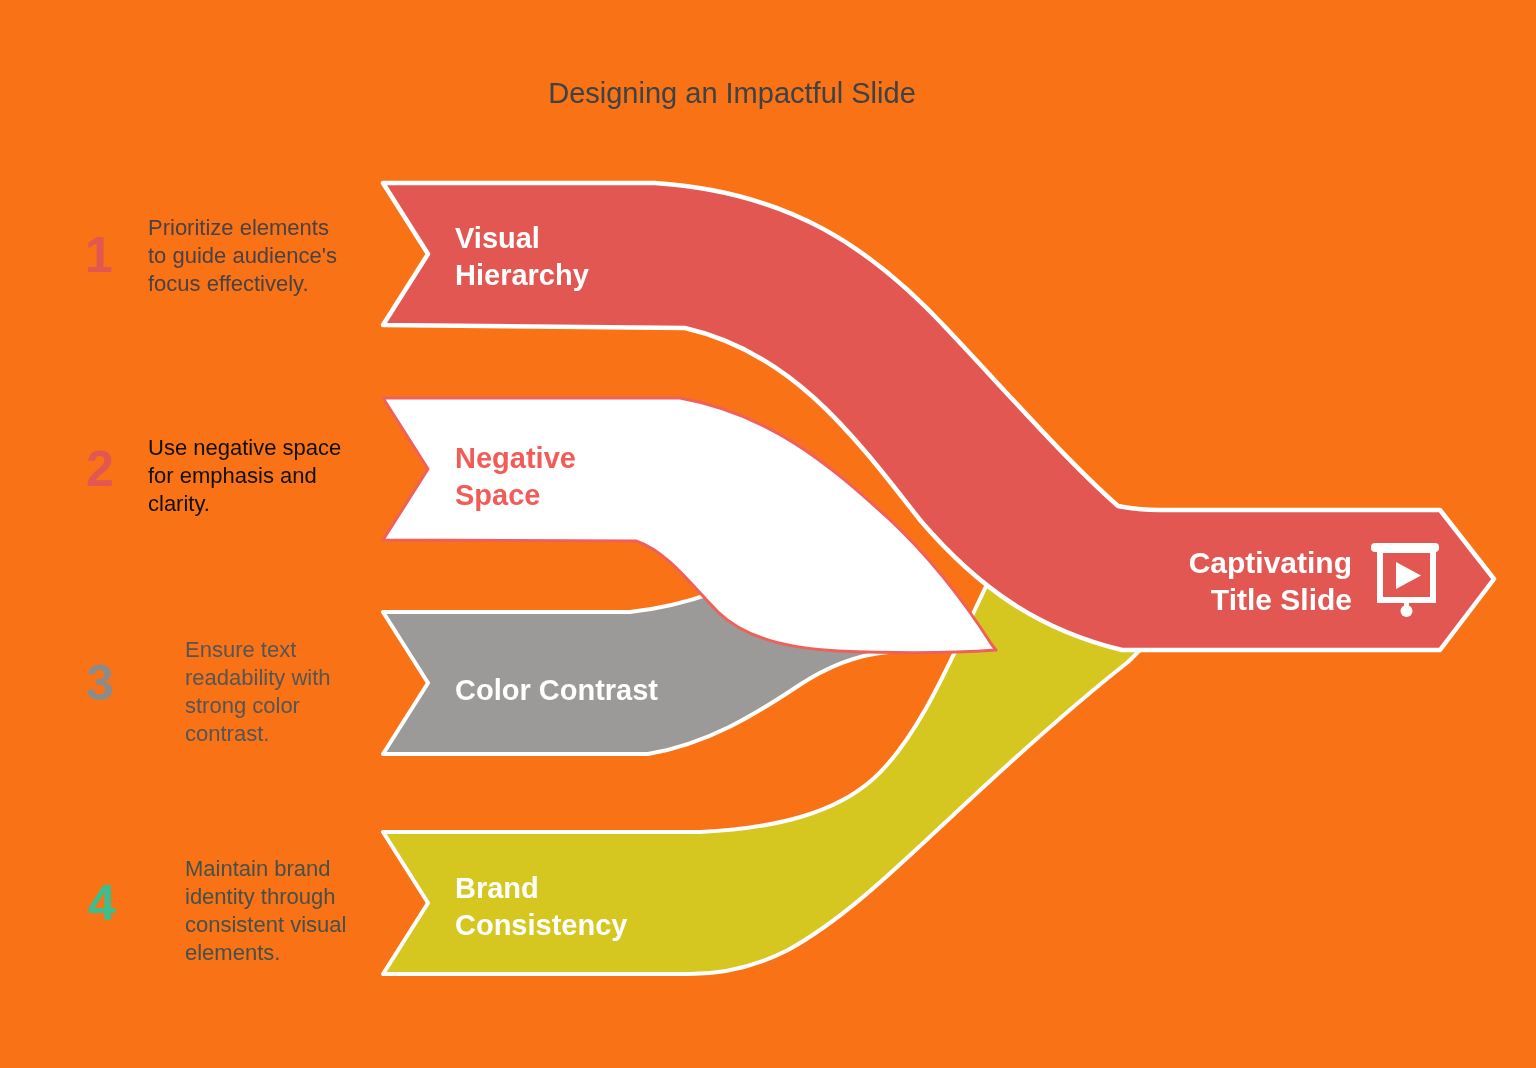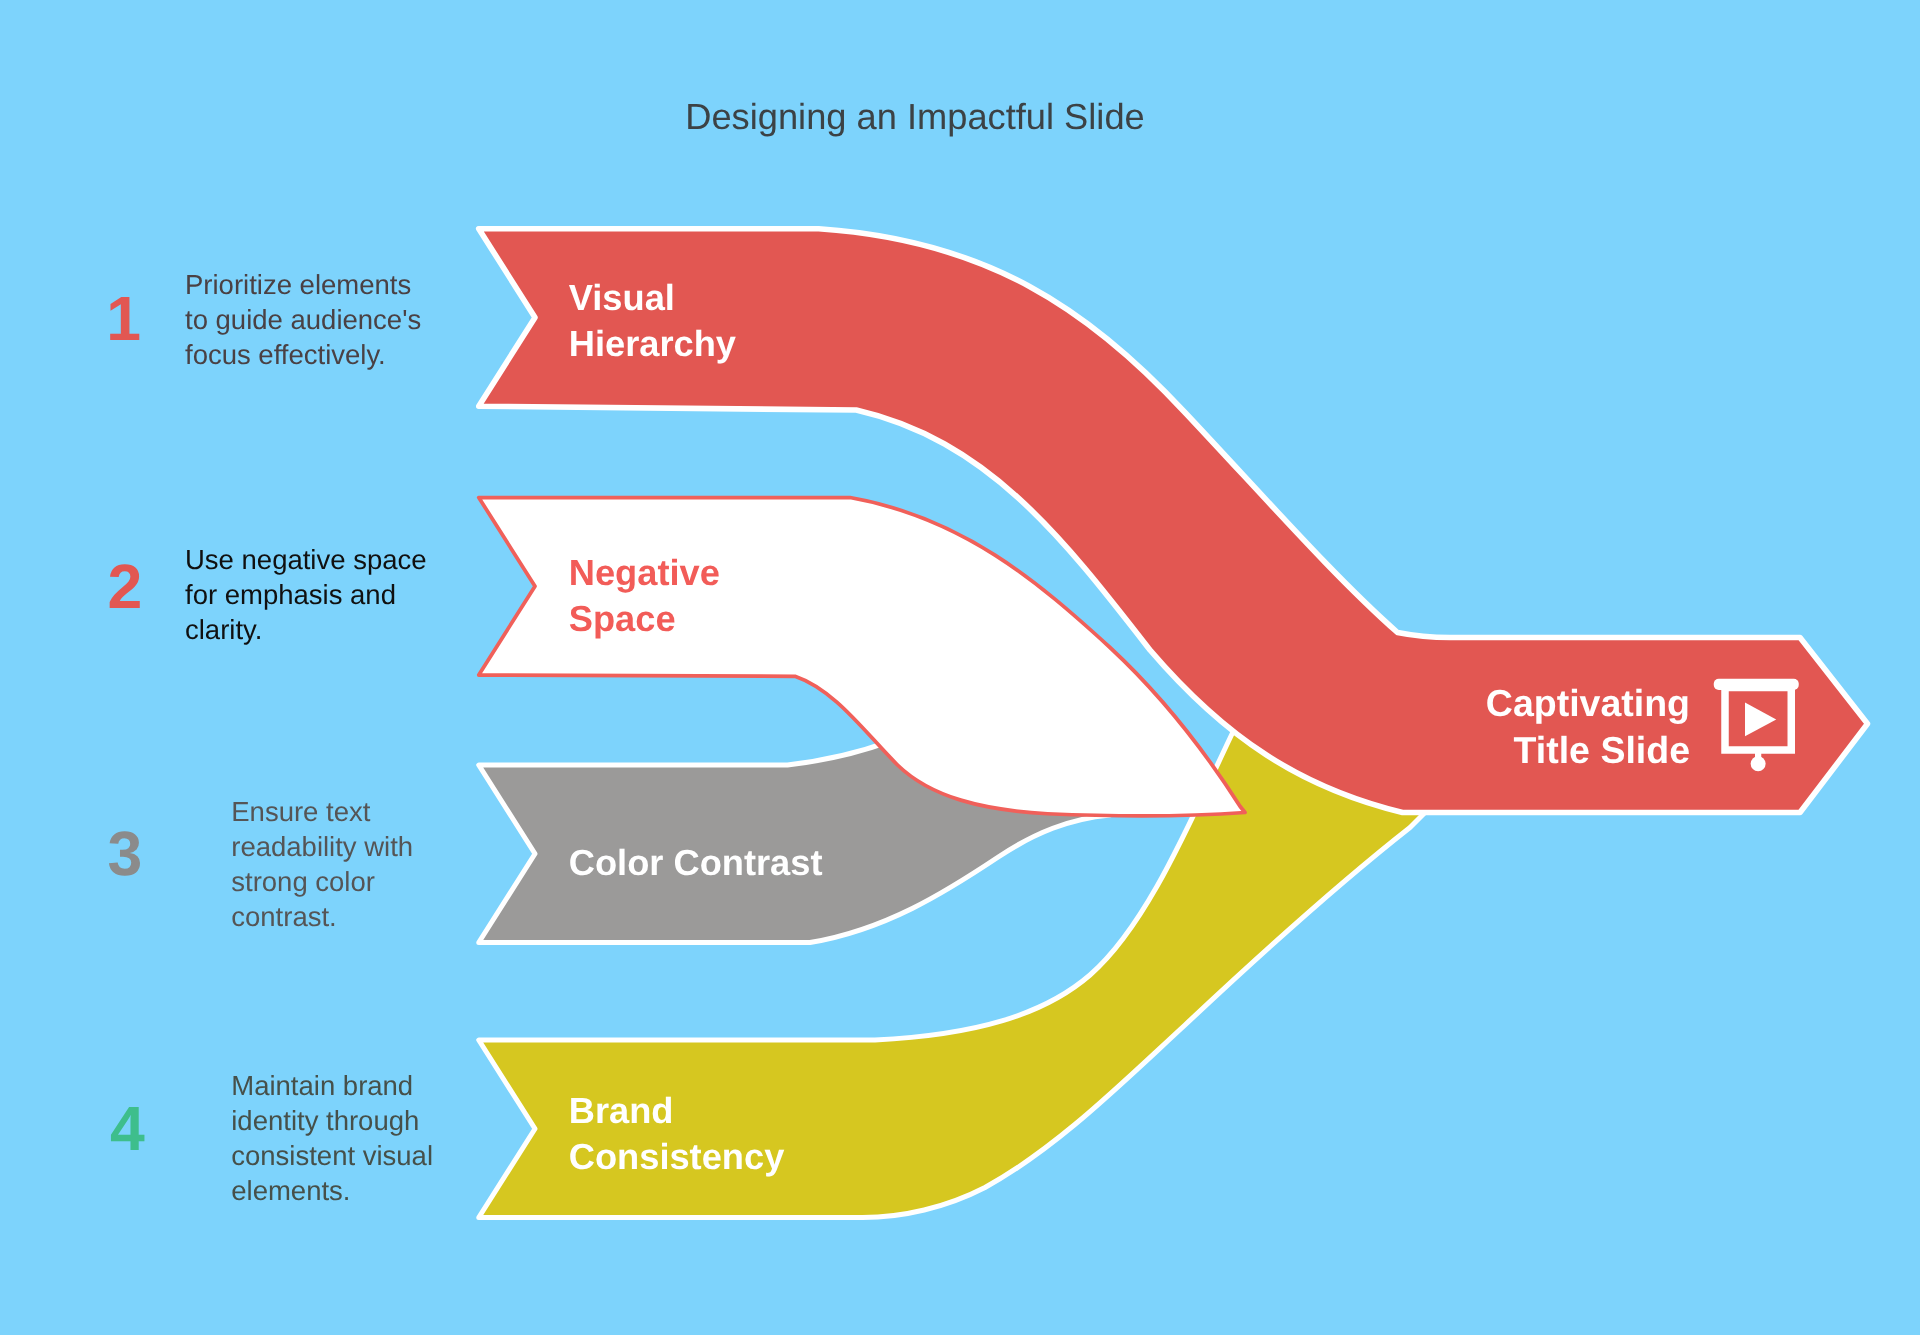--- a/index.html
+++ b/index.html
@@ -9,21 +9,21 @@
   text{font-family:"Liberation Sans", sans-serif;}
   .title-text{font-size:29px;font-weight:500;}
   .num-text{font-size:50px;font-weight:700;}
   .desc-text{font-size:22px;font-weight:500;}
   .ribbon-label{font-size:29px;font-weight:700;}
   .output-label{font-size:30px;font-weight:700;}
 </style>
 </head>
 <body style="background: rgb(71, 112, 78);">
 
-<div class="canvas" style="background: #7dd3fc;">
+<div class="canvas" style="background: #f97316;">
   <svg width="1536" height="1068" viewBox="0 0 1536 1068">
 
     <path stroke-width="4" stroke-linejoin="round" d="M 383 612 L 630 612
              C 700 604 740 582 782 561
              C 822 542 862 538 898 550
              L 915 562 L 888 652
              C 856 655 828 666 798 686
              C 756 714 708 744 648 754
              L 383 754 L 428 683 Z" fill="#9B9A99" stroke="#FFFFFF"></path>
 

